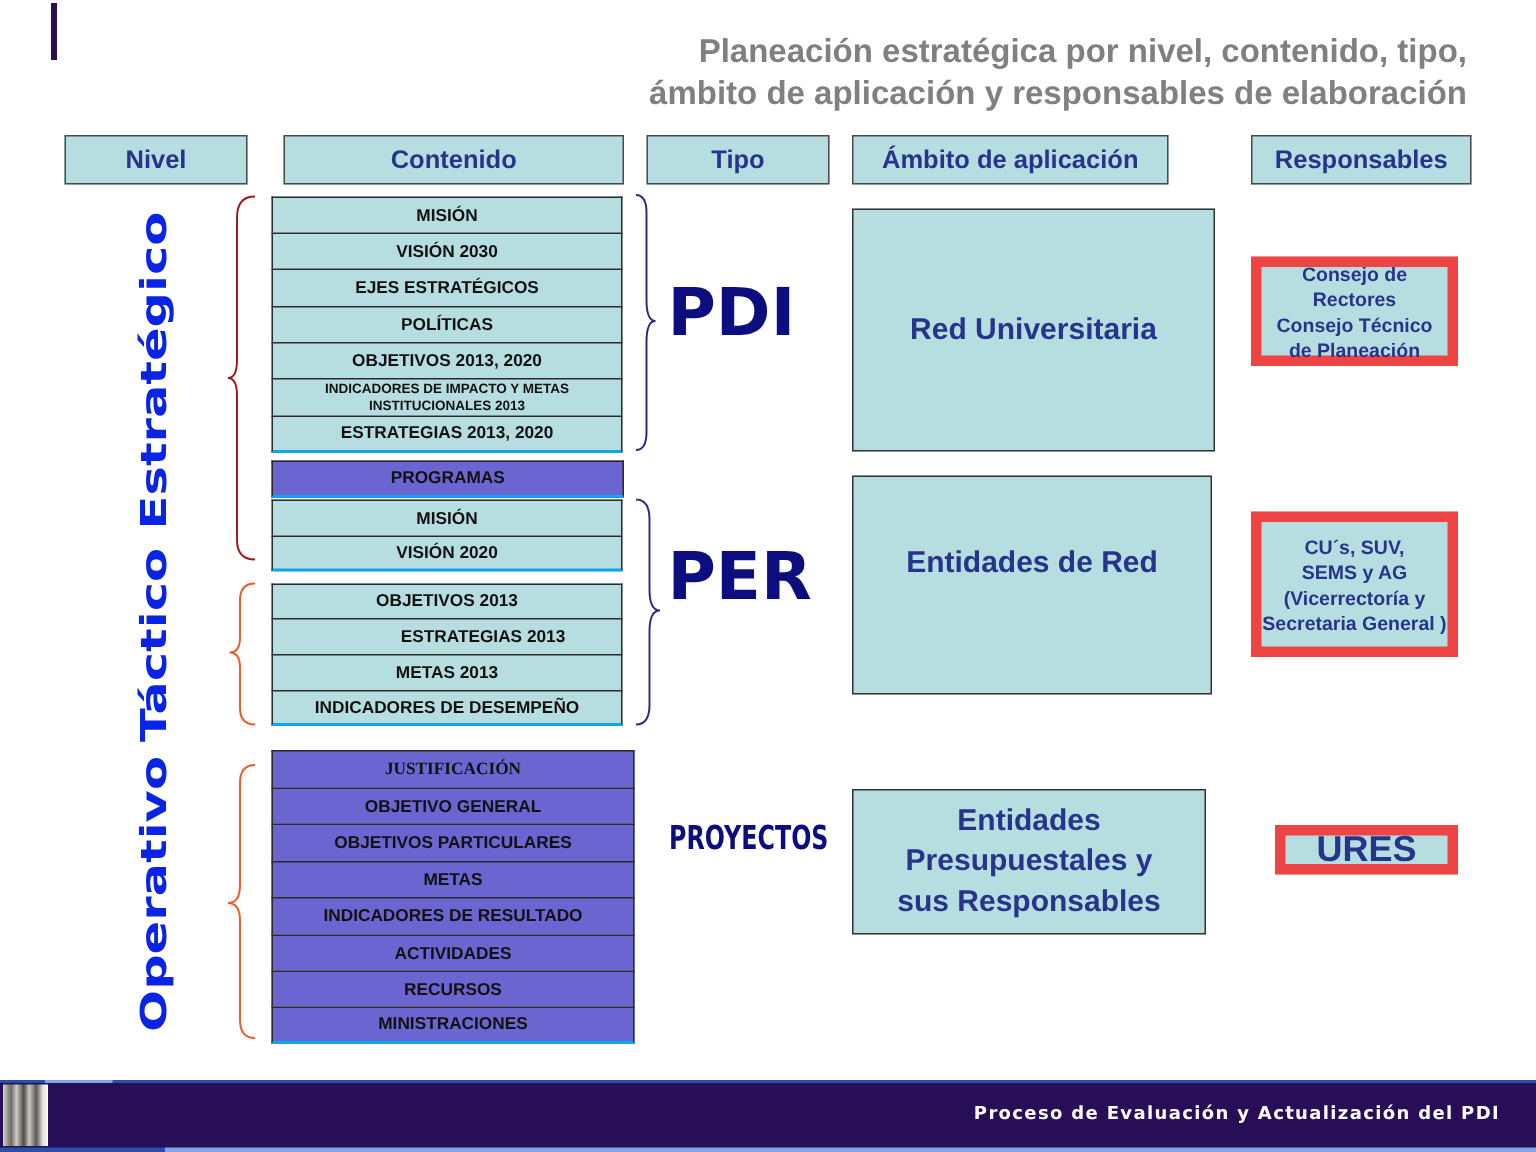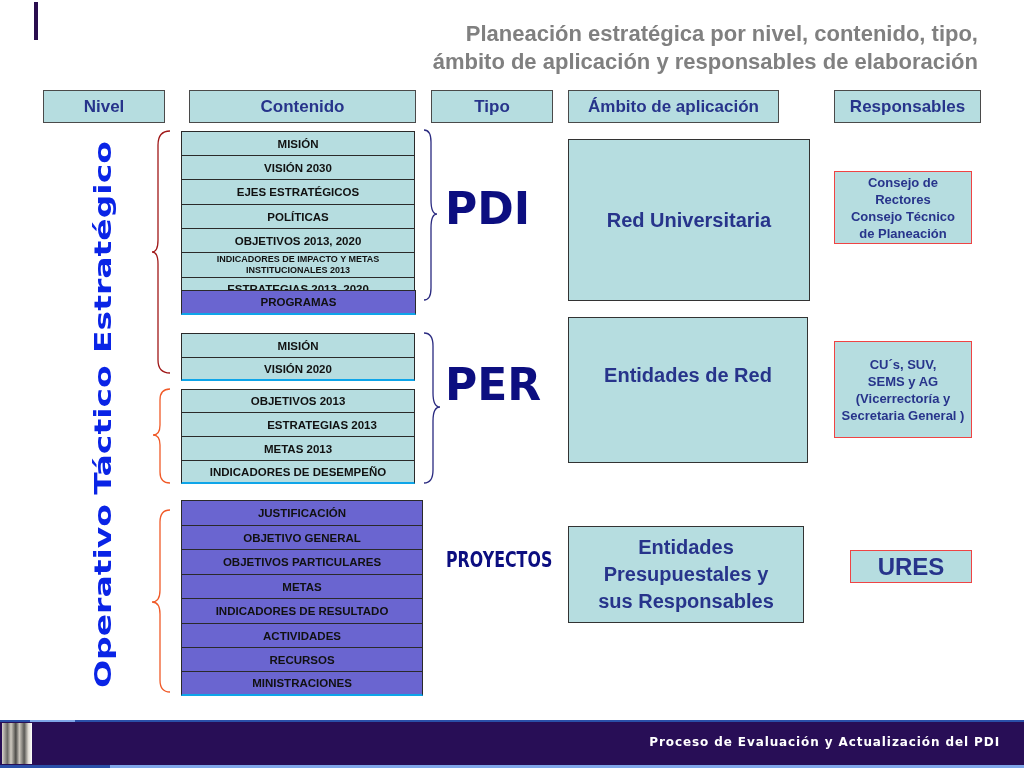--- a/index.html
+++ b/index.html
@@ -25,21 +25,21 @@
 
   .level { position: absolute; color: #0a24e6; font-weight: 900; font-size: 33px; transform-origin: center center;
            transform: rotate(-90deg) scaleY(0.72); white-space: nowrap; text-align: center; letter-spacing: 0px;
            font-family: "DejaVu Sans", sans-serif; }
 
   .tipo { position: absolute; color: #0c0e80; font-weight: 900; font-family: "DejaVu Sans", sans-serif; white-space: nowrap; }
 
   .ambito { position: absolute; background: #b6dde0; border: 1px solid #333; color: #27348b; font-weight: bold;
             display: flex; align-items: center; justify-content: center; text-align: center; font-size: 20px; line-height: 27px; }
 
-  .resp { position: absolute; background: #b6dde0; border: 1px solid #ef4444; color: #27348b; font-weight: bold;
+  .resp { position: absolute; background: #b6dde0; border: 7px solid #ef4444; color: #27348b; font-weight: bold;
           display: flex; align-items: center; justify-content: center; text-align: center; font-size: 13px; line-height: 17px; }
 
   .footer { position: absolute; left: 0; top: 720px; width: 1024px; height: 48px; background: #280e56; }
   .footer .top-line { position: absolute; left: 0; top: 0; width: 1024px; height: 2px; background: #2a4fa8; }
   .footer .top-line-light { position: absolute; left: 30px; top: 0; width: 45px; height: 2px; background: #7fa6e8; }
   .footer .bottom-line { position: absolute; left: 110px; top: 45px; width: 914px; height: 3px; background: #7fa6e8; }
   .footer .bottom-line-dark { position: absolute; left: 0; top: 45px; width: 110px; height: 3px; background: #2a4fa8; }
   .footer .thumb { position: absolute; left: 2px; top: 3px; width: 30px; height: 41px;
                    background: linear-gradient(90deg, #d8d4cc 0%, #6b6a66 18%, #cfcac0 30%, #4d4c48 46%, #cbc6bd 58%, #5a5955 74%, #e0dcd3 88%, #ffffff 100%); }
   .footer .caption { position: absolute; right: 24px; top: 15px; color: #ffffff; font-weight: bold; font-size: 12px;
@@ -80,31 +80,31 @@
 <div class="level" style="left:-17px; top:412px; width:240px; height:36px; line-height:36px;">Táctico</div>
 <div class="level" style="left:-17px; top:578px; width:240px; height:36px; line-height:36px;">Operativo</div>
 
 <div class="cell light" style="top:131px; width:234px; height:24px;">MISIÓN</div>
 <div class="cell light" style="top:155px; width:234px; height:24px;">VISIÓN 2030</div>
 <div class="cell light" style="top:179px; width:234px; height:25px;">EJES ESTRATÉGICOS</div>
 <div class="cell light" style="top:204px; width:234px; height:24px;">POLÍTICAS</div>
 <div class="cell light" style="top:228px; width:234px; height:24px;">OBJETIVOS 2013, 2020</div>
 <div class="cell light small" style="top:252px; width:234px; height:25px; padding:0 18px;">INDICADORES DE IMPACTO Y METAS INSTITUCIONALES 2013</div>
 <div class="cell light last" style="top:277px; width:234px; height:25px;">ESTRATEGIAS 2013, 2020</div>
-<div class="cell purple last" style="top:290px; width:235px; height:25px;">PROGRAMAS</div>
+<div class="cell purple last" style="top:307px; width:235px; height:25px;">PROGRAMAS</div>
 
 <div class="cell light" style="top:333px; width:234px; height:24px;">MISIÓN</div>
 <div class="cell light last" style="top:357px; width:234px; height:24px;">VISIÓN 2020</div>
 
 <div class="cell light" style="top:389px; width:234px; height:23px;">OBJETIVOS 2013</div>
 <div class="cell light" style="top:412px; width:234px; height:24px;padding-left:48px;">ESTRATEGIAS 2013</div>
 <div class="cell light" style="top:436px; width:234px; height:24px;">METAS 2013</div>
 <div class="cell light last" style="top:460px; width:234px; height:24px;">INDICADORES DE DESEMPEÑO</div>
 
-<div class="cell purple" style="top:500px; width:242px; height:25px;">JUSTIFICACIÓN</div>
+<div class="cell purple" style="top:500px; width:242px; height:25px;font-family:Liberation Serif, serif;">JUSTIFICACIÓN</div>
 <div class="cell purple" style="top:525px; width:242px; height:24px;">OBJETIVO GENERAL</div>
 <div class="cell purple" style="top:549px; width:242px; height:25px;">OBJETIVOS PARTICULARES</div>
 <div class="cell purple" style="top:574px; width:242px; height:24px;">METAS</div>
 <div class="cell purple" style="top:598px; width:242px; height:25px;">INDICADORES DE RESULTADO</div>
 <div class="cell purple" style="top:623px; width:242px; height:24px;">ACTIVIDADES</div>
 <div class="cell purple" style="top:647px; width:242px; height:24px;">RECURSOS</div>
 <div class="cell purple last" style="top:671px; width:242px; height:25px;">MINISTRACIONES</div>
 
 <div class="tipo" style="left:445px; top:184px; font-size:44px; line-height:50px;">PDI</div>
 <div class="tipo" style="left:445px; top:360px; font-size:44px; line-height:50px;">PER</div>

